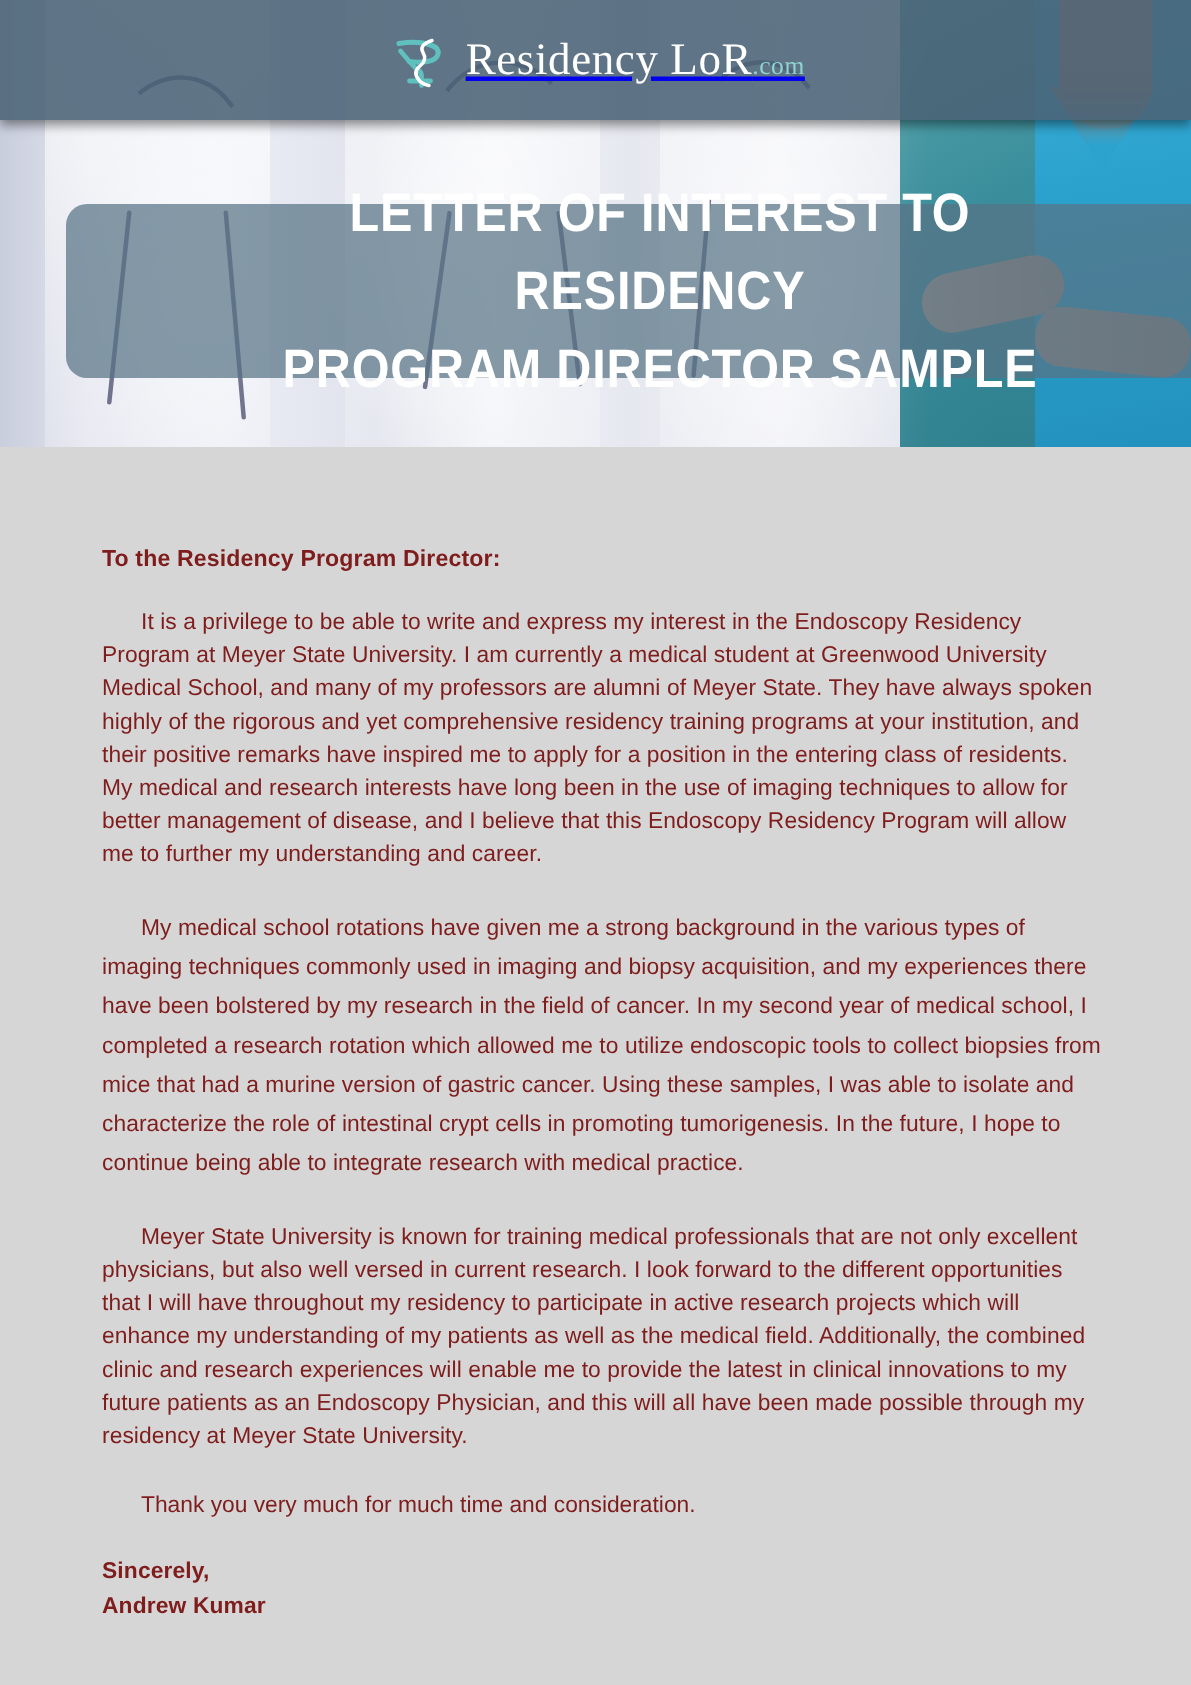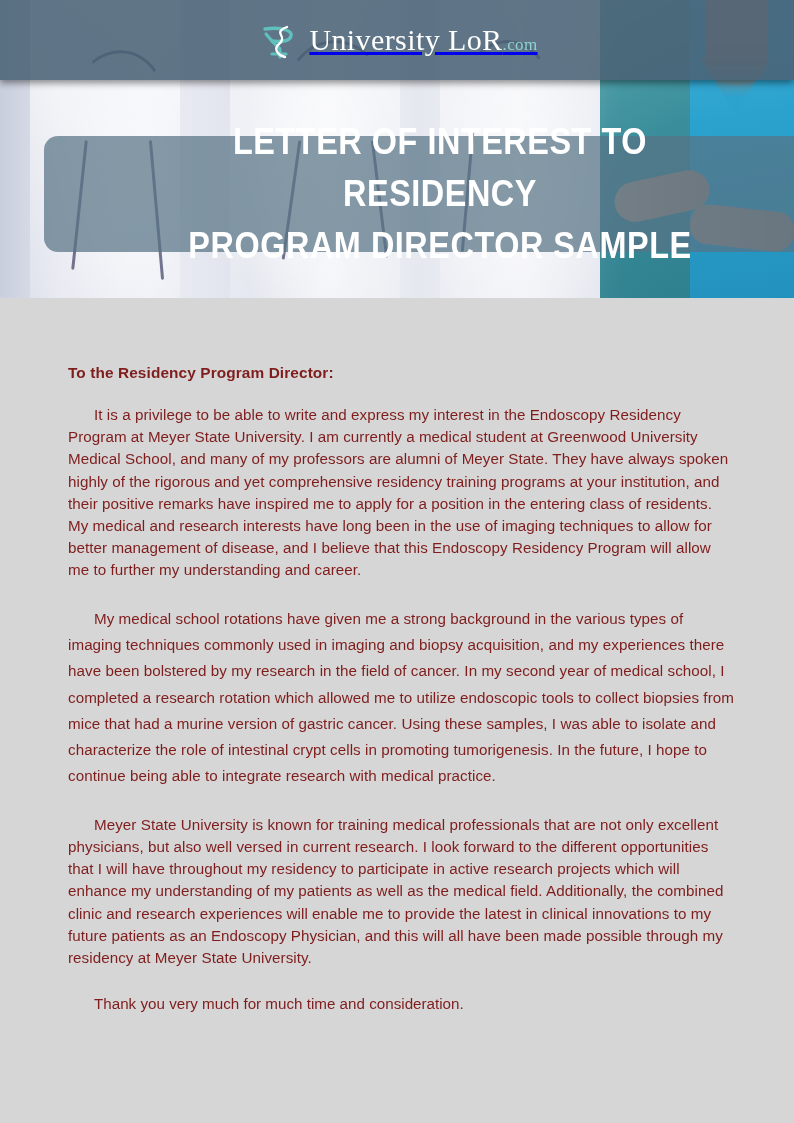--- a/index.html
+++ b/index.html
@@ -183,33 +183,37 @@
   <div class="topbar">
     <a class="logo" href="#">
       <span class="logo-mark">
         <svg viewBox="0 0 44 44" width="44" height="44" aria-hidden="true">
           <path d="M9 11 q13 -2 21 1 q6 2 5 6 q-1 4 -7 5 q-7 1 -12 0" fill="none" stroke="#5fc0bd" stroke-width="3.4" stroke-linecap="round"></path>
           <path d="M10 16 q10 12 12 13 q2 1 2 4 v6" fill="none" stroke="#5fc0bd" stroke-width="3.2" stroke-linecap="round"></path>
           <path d="M16 36 h14" stroke="#5fc0bd" stroke-width="3.2" stroke-linecap="round"></path>
           <path d="M31 9 q-9 3 -6 8 q3 5 -2 9 q-5 4 -1 9 q2 3 7 4" fill="none" stroke="#ffffff" stroke-width="2.3" stroke-linecap="round"></path>
         </svg>
       </span>
-      <span class="logo-text"><span>University LoR</span><span class="dot-com">.com</span></span>
+      <span class="logo-text"><span>Residency LoR</span><span class="dot-com">.com</span></span>
     </a>
   </div>
 
   <div class="title-banner">
     <h1 class="hero-title">
       <span>LETTER OF INTEREST TO RESIDENCY</span><br>
       <span>PROGRAM DIRECTOR SAMPLE</span>
     </h1>
   </div>
 </div>
 
 <div class="content">
   <article class="letter">
     <p class="salutation">To the Residency Program Director:</p>
     <p class="para">It is a privilege to be able to write and express my interest in the Endoscopy Residency Program at Meyer State University. I am currently a medical student at Greenwood University Medical School, and many of my professors are alumni of Meyer State. They have always spoken highly of the rigorous and yet comprehensive residency training programs at your institution, and their positive remarks have inspired me to apply for a position in the entering class of residents. My medical and research interests have long been in the use of imaging techniques to allow for better management of disease, and I believe that this Endoscopy Residency Program will allow me to further my understanding and career.</p>
     <p class="para loose">My medical school rotations have given me a strong background in the various types of imaging techniques commonly used in imaging and biopsy acquisition, and my experiences there have been bolstered by my research in the field of cancer. In my second year of medical school, I completed a research rotation which allowed me to utilize endoscopic tools to collect biopsies from mice that had a murine version of gastric cancer. Using these samples, I was able to isolate and characterize the role of intestinal crypt cells in promoting tumorigenesis. In the future, I hope to continue being able to integrate research with medical practice.</p>
     <p class="para">Meyer State University is known for training medical professionals that are not only excellent physicians, but also well versed in current research. I look forward to the different opportunities that I will have throughout my residency to participate in active research projects which will enhance my understanding of my patients as well as the medical field. Additionally, the combined clinic and research experiences will enable me to provide the latest in clinical innovations to my future patients as an Endoscopy Physician, and this will all have been made possible through my residency at Meyer State University.</p>
     <p class="thanks">Thank you very much for much time and consideration.</p>
+    <p class="signoff">
+      <span>Sincerely,</span><br>
+      <span>Andrew Kumar</span>
+    </p>
   </article>
 </div>
 
 </body></html>

